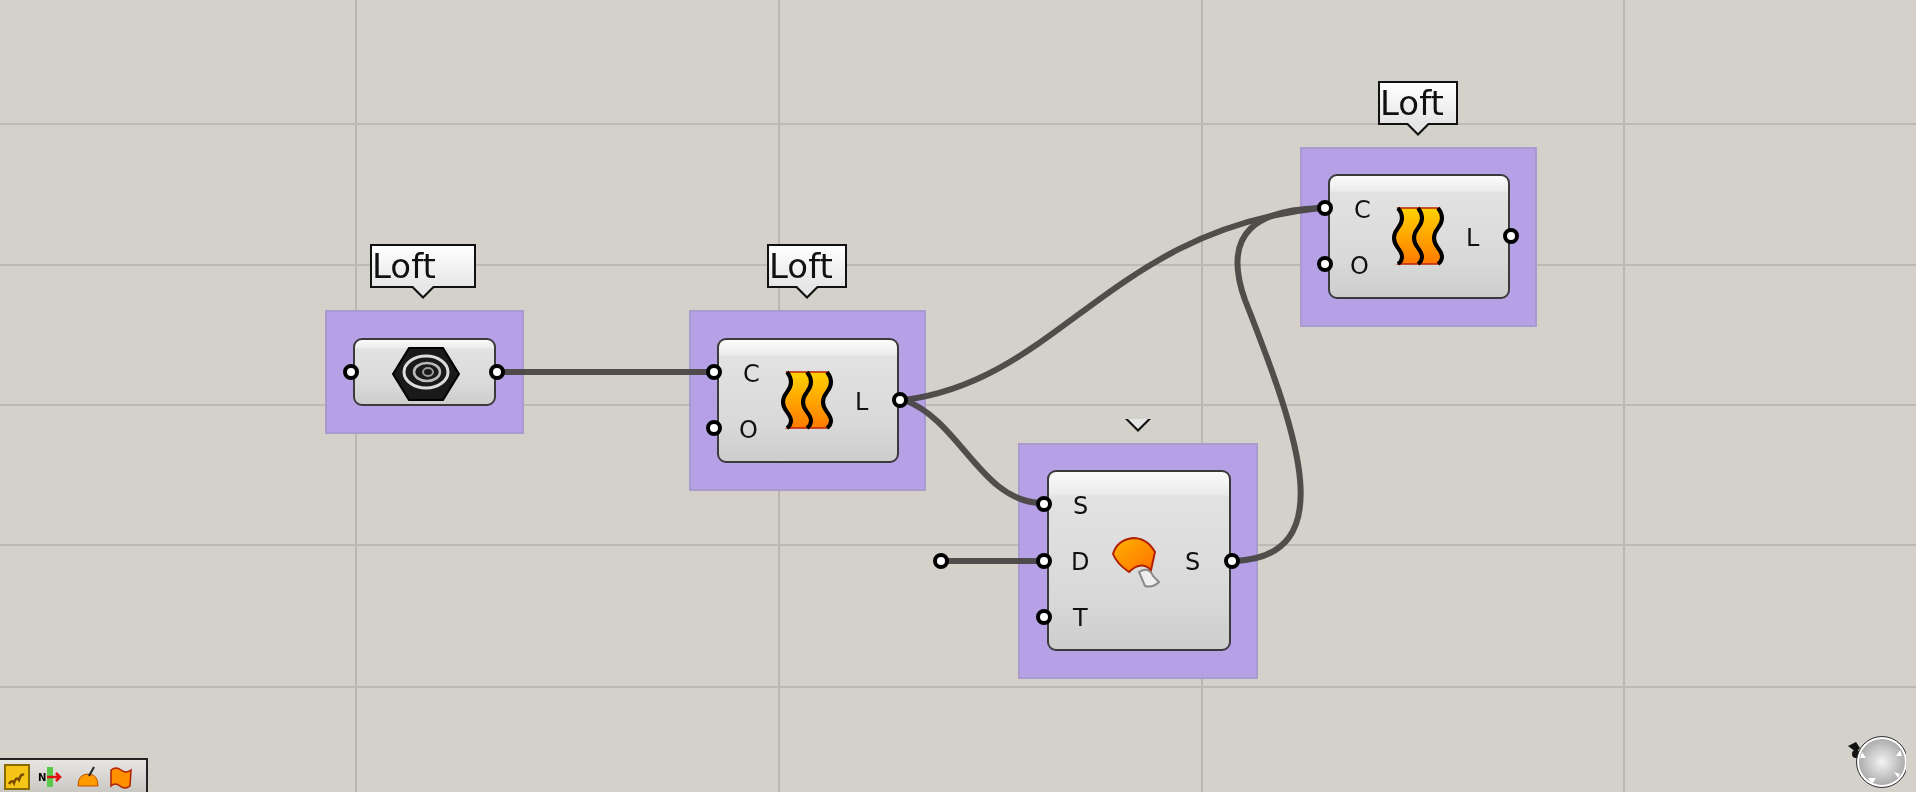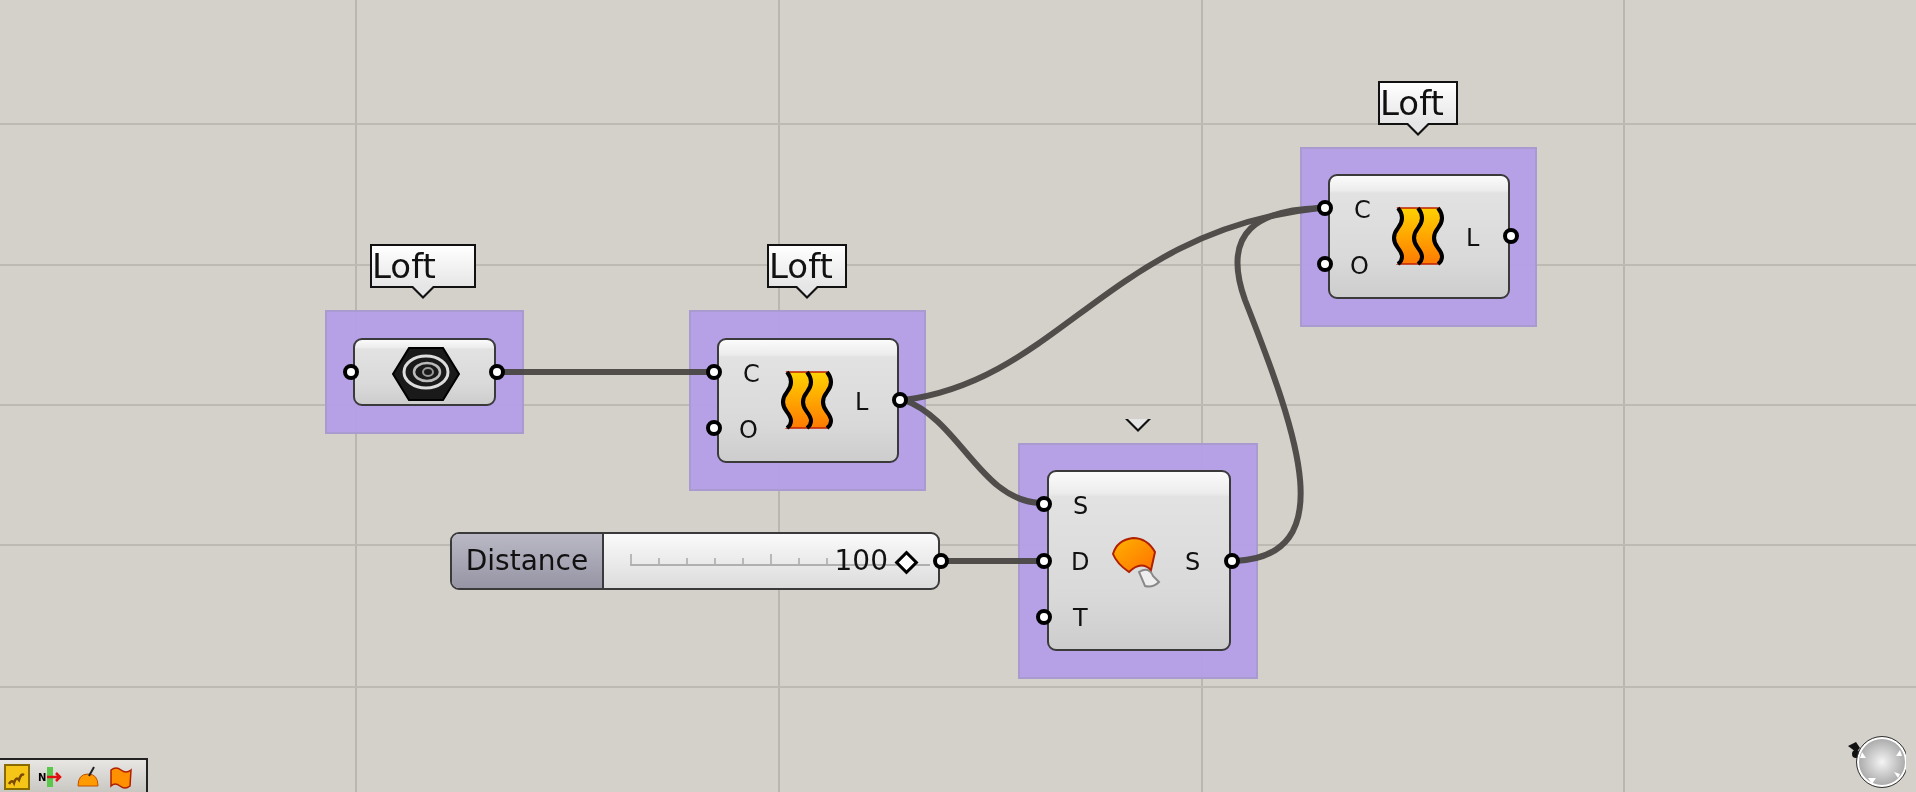--- a/index.html
+++ b/index.html
@@ -182,35 +182,20 @@
         </defs>
       <path d="M30 38 q10 -6 14 4 l6 6 q-6 6 -14 4 z" fill="#eee" stroke="#888" stroke-width="2"></path>
       <path d="M4 20 q4 -14 20 -16 q14 0 22 14 l-4 18 q-10 -10 -22 2 q-12 -8 -16 -18 z" fill="url(#og)" stroke="#b02000" stroke-width="2"></path>
     </svg>
   </div>
   <div class="port" style="left:1036px;top:496px"></div>
   <div class="port" style="left:1036px;top:553px"></div>
   <div class="port" style="left:1036px;top:609px"></div>
   <div class="port" style="left:1224px;top:553px"></div>
 
-  <div class="slider">
-    <div class="slider-name">Distance</div>
-    <div class="slider-track">
-      <div class="slider-tick" style="left:0"></div>
-      <div class="slider-tick" style="left:28px;height:6px;top:-6px"></div>
-      <div class="slider-tick" style="left:56px;height:6px;top:-6px"></div>
-      <div class="slider-tick" style="left:84px;height:6px;top:-6px"></div>
-      <div class="slider-tick" style="left:112px;height:6px;top:-6px"></div>
-      <div class="slider-tick" style="left:140px"></div>
-      <div class="slider-tick" style="left:168px;height:6px;top:-6px"></div>
-      <div class="slider-tick" style="left:196px;height:6px;top:-6px"></div>
-    </div>
-    <span class="slider-value">100</span>
-    <div class="slider-grip"></div>
-  </div>
   <div class="port" style="left:933px;top:553px"></div>
 </div>
 
 <div class="toolbar">
   <div class="tb-btn active" style="left:4px">
     <svg width="22" height="22" viewBox="0 0 22 22">
       <path d="M3 18 q3 -5 5 -1 q2 -7 5 -3 q2 -7 5 -5" fill="none" stroke="#7a4a00" stroke-width="2.5"></path>
     </svg>
   </div>
   <div class="tb-btn" style="left:38px">

